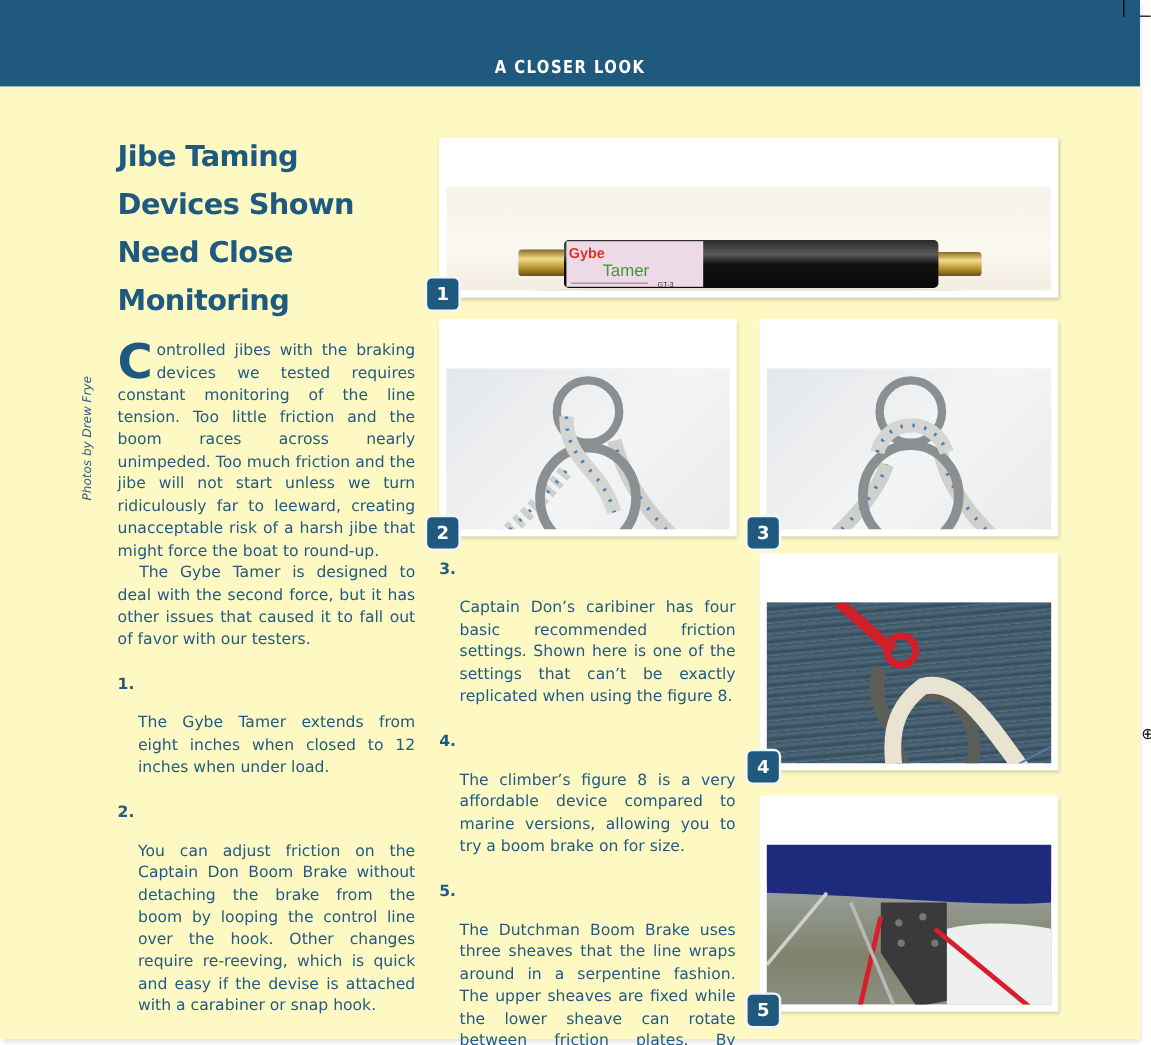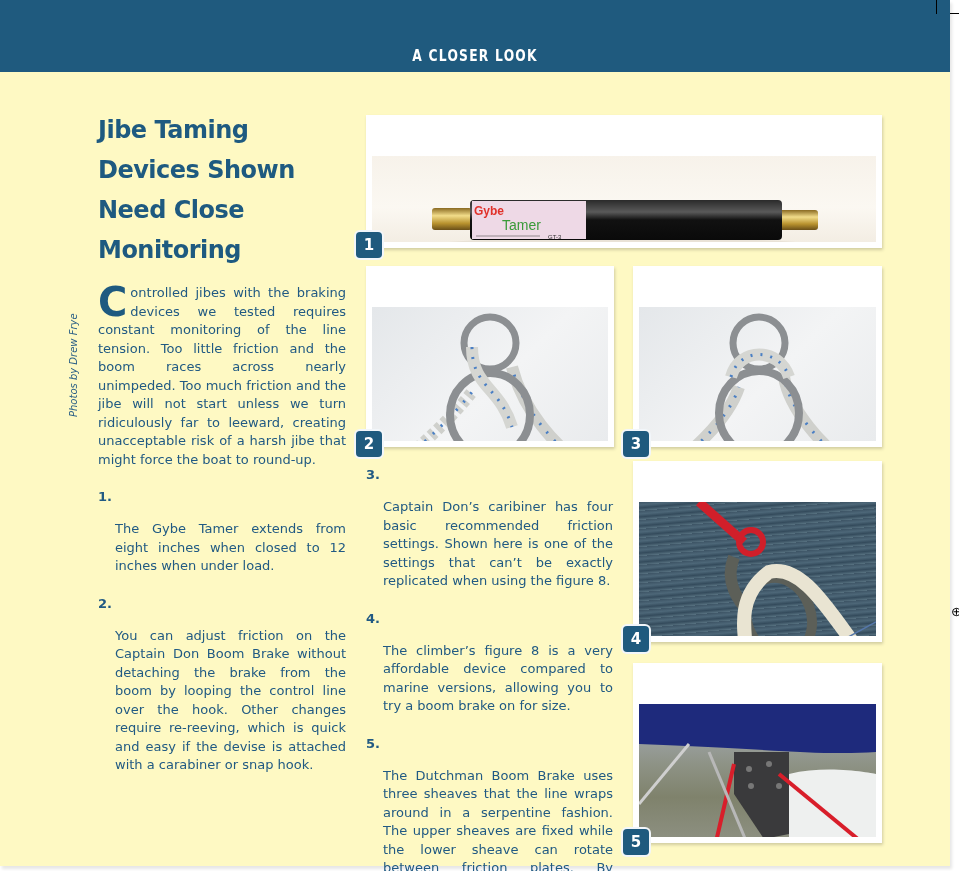--- a/index.html
+++ b/index.html
@@ -55,20 +55,21 @@
     <span>Jibe Taming</span>
     <span>Devices Shown</span>
     <span>Need Close</span>
     <span>Monitoring</span>
   </h1>
 
   <div class="credit">Photos by Drew Frye</div>
 
   <div class="col col1">
     <p><span class="dropcap">C</span><span>ontrolled jibes with the braking devices we tested requires constant monitoring of the line tension. Too little friction and the boom races across nearly unimpeded. Too much friction and the jibe will not start unless we turn ridiculously far to leeward, creating unacceptable risk of a harsh jibe that might force the boat to round-up.</span></p>
+    <p class="indent">The Gybe Tamer is designed to deal with the second force, but it has other issues that caused it to fall out of favor with our testers.</p>
     <div class="gap"></div>
     <div class="li">
       <span class="num">1.</span>
       <span class="txt">The Gybe Tamer extends from eight inches when closed to 12 inches when under load.</span>
     </div>
     <div class="gap"></div>
     <div class="li">
       <span class="num">2.</span>
       <span class="txt">You can adjust friction on the Captain Don Boom Brake without detaching the brake from the boom by looping the control line over the hook. Other changes require re-reeving, which is quick and easy if the devise is attached with a carabiner or snap hook.</span>
     </div>

